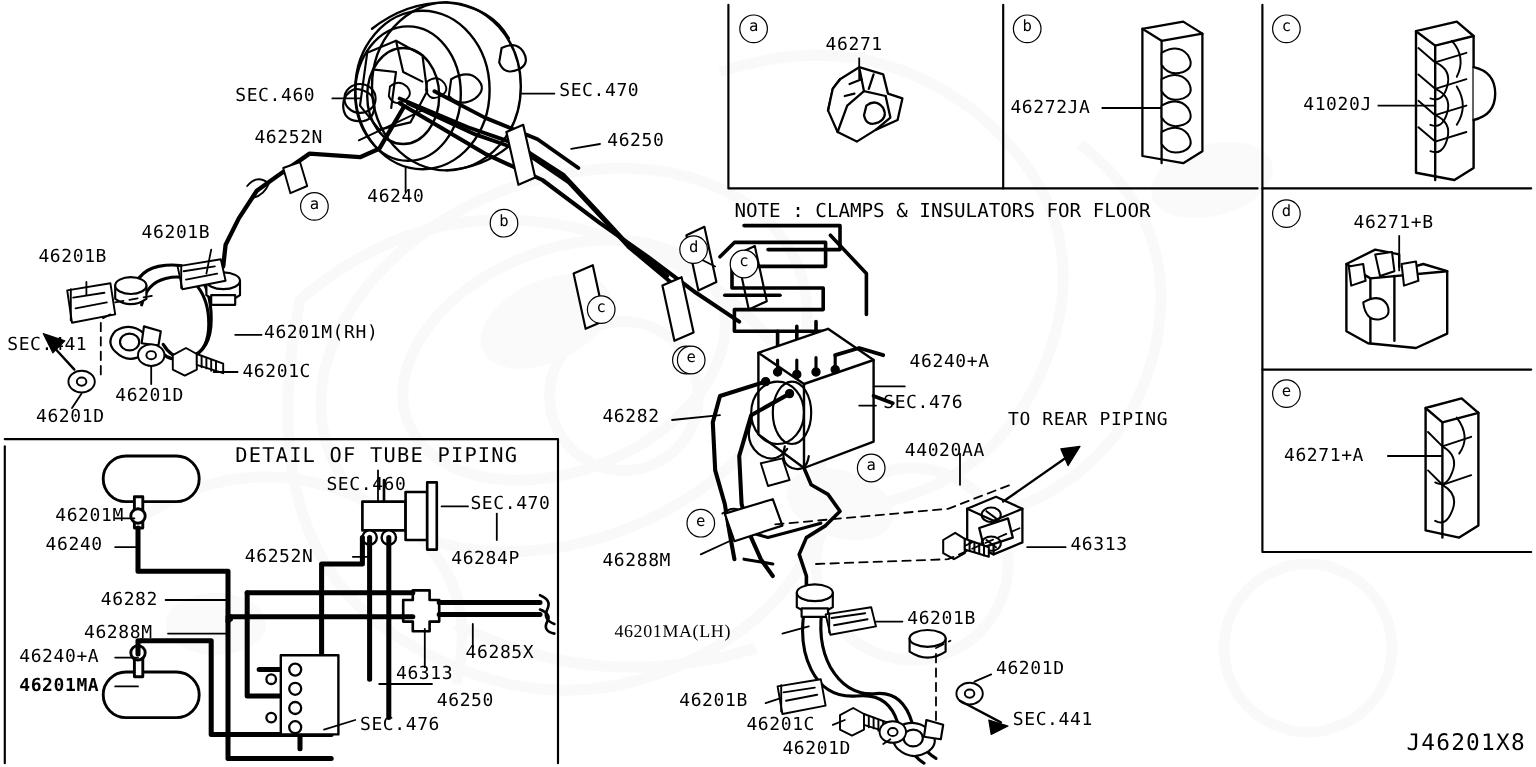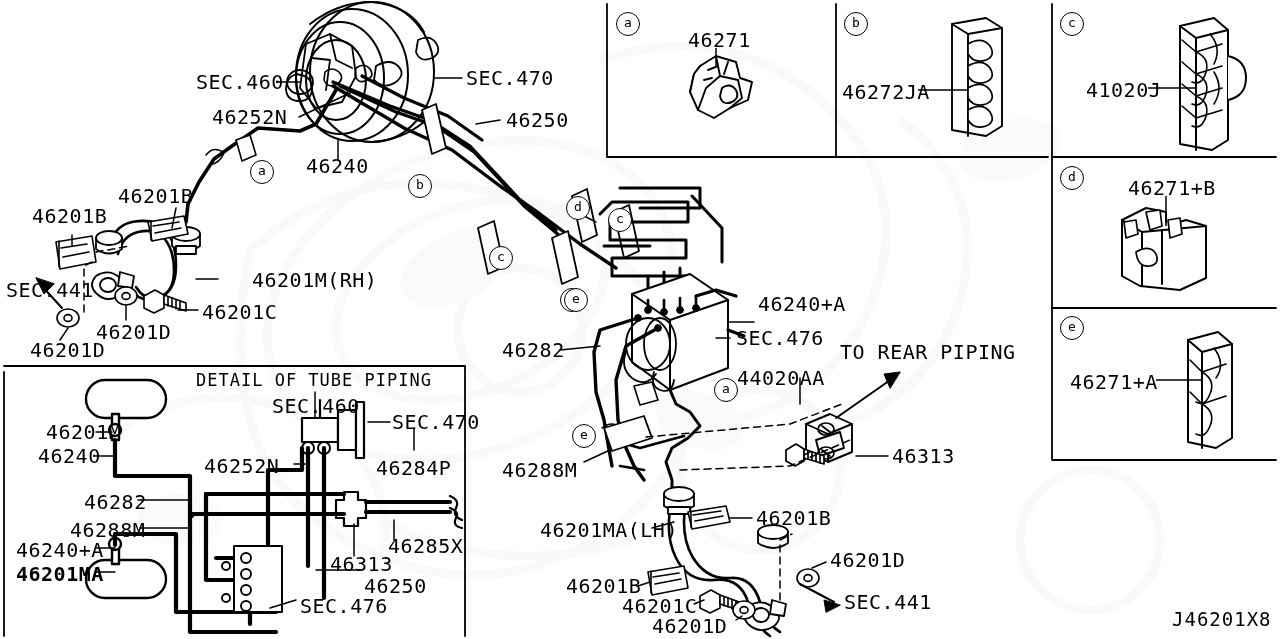--- a/index.html
+++ b/index.html
@@ -6,21 +6,21 @@
   body{
     width:1280px;height:639px;position:relative;overflow:hidden;
     font-family:"DejaVu Sans Mono","Liberation Mono",monospace;
     color:#000;background:#fff;
   }
   #stage{position:absolute;left:0;top:0;width:1280px;height:639px;}
   svg.layer{position:absolute;left:0;top:0;width:1280px;height:639px;}
   .lbl{
     position:absolute;white-space:nowrap;
     font-family:"DejaVu Sans Mono","Liberation Mono",monospace;
-    font-size:20px;letter-spacing:0.5px;color:#000;line-height:1;text-align:right;
+    font-size:15px;letter-spacing:0.5px;color:#000;line-height:1;text-align:right;
   }
   .note{
     position:absolute;white-space:pre;
     font-family:"DejaVu Sans Mono","Liberation Mono",monospace;
     font-size:16px;line-height:21px;letter-spacing:0px;color:#000;
   }
   .title{
     position:absolute;white-space:nowrap;
     font-family:"DejaVu Sans Mono","Liberation Mono",monospace;
     font-size:17px;letter-spacing:1px;color:#000;
@@ -513,50 +513,51 @@
     </g>
   </svg>
 
   <div class="lbl" style="left:196px;top:72px;">SEC.460</div>
   <div class="lbl" style="left:466px;top:68px;">SEC.470</div>
   <div class="lbl" style="left:212px;top:107px;">46252N</div>
   <div class="lbl" style="left:506px;top:110px;">46250</div>
   <div class="lbl" style="left:306px;top:156px;">46240</div>
   <div class="lbl" style="left:118px;top:186px;">46201B</div>
   <div class="lbl" style="left:32px;top:206px;">46201B</div>
-  <div class="lbl" style="left:220px;top:270px;margin-left:32px;">46201M(RH)</div>
+  <div class="lbl" style="left:220px;top:270px;">46201M(RH)</div>
   <div class="lbl" style="left:202px;top:302px;">46201C</div>
   <div class="lbl" style="left:96px;top:322px;">46201D</div>
   <div class="lbl" style="left:30px;top:340px;">46201D</div>
   <div class="lbl" style="left:6px;top:280px;">SEC.441</div>
   <div class="lbl" style="left:502px;top:340px;">46282</div>
   <div class="lbl" style="left:758px;top:294px;">46240+A</div>
   <div class="lbl" style="left:736px;top:328px;">SEC.476</div>
   <div class="lbl" style="left:840px;top:342px;">TO REAR PIPING</div>
-  <div class="lbl" style="left:737px;top:368px;">44020AA</div>
+  <div class="lbl" style="left:754px;top:368px;">44020AA</div>
   <div class="lbl" style="left:892px;top:446px;">46313</div>
   <div class="lbl" style="left:502px;top:460px;">46288M</div>
-  <div class="lbl" style="left:540px;top:520px;">46201MA(LH)</div>
+  <div class="lbl" style="left:512px;top:520px;font-family:Liberation Serif, serif;">46201MA(LH)</div>
   <div class="lbl" style="left:756px;top:508px;">46201B</div>
   <div class="lbl" style="left:566px;top:576px;">46201B</div>
   <div class="lbl" style="left:622px;top:596px;">46201C</div>
   <div class="lbl" style="left:652px;top:616px;">46201D</div>
   <div class="lbl" style="left:830px;top:550px;">46201D</div>
   <div class="lbl" style="left:844px;top:592px;">SEC.441</div>
 
   <div class="circ" style="left:250px;top:160px;">a</div>
   <div class="circ" style="left:408px;top:174px;">b</div>
   <div class="circ" style="left:489px;top:246px;">c</div>
   <div class="circ" style="left:560px;top:288px;">c</div>
   <div class="circ" style="left:608px;top:208px;">c</div>
   <div class="circ" style="left:566px;top:196px;">d</div>
   <div class="circ" style="left:564px;top:288px;">e</div>
   <div class="circ" style="left:714px;top:378px;">a</div>
   <div class="circ" style="left:572px;top:424px;">e</div>
 
+  <div class="note" style="left:612px;top:165px;">NOTE : CLAMPS &amp; INSULATORS FOR FLOOR</div>
 
   <div class="circ" style="left:616px;top:12px;">a</div>
   <div class="lbl" style="left:688px;top:30px;">46271</div>
 
   <div class="circ" style="left:844px;top:12px;">b</div>
   <div class="lbl" style="left:842px;top:82px;">46272JA</div>
 
   <div class="circ" style="left:1060px;top:12px;">c</div>
   <div class="lbl" style="left:1086px;top:80px;">41020J</div>
 

